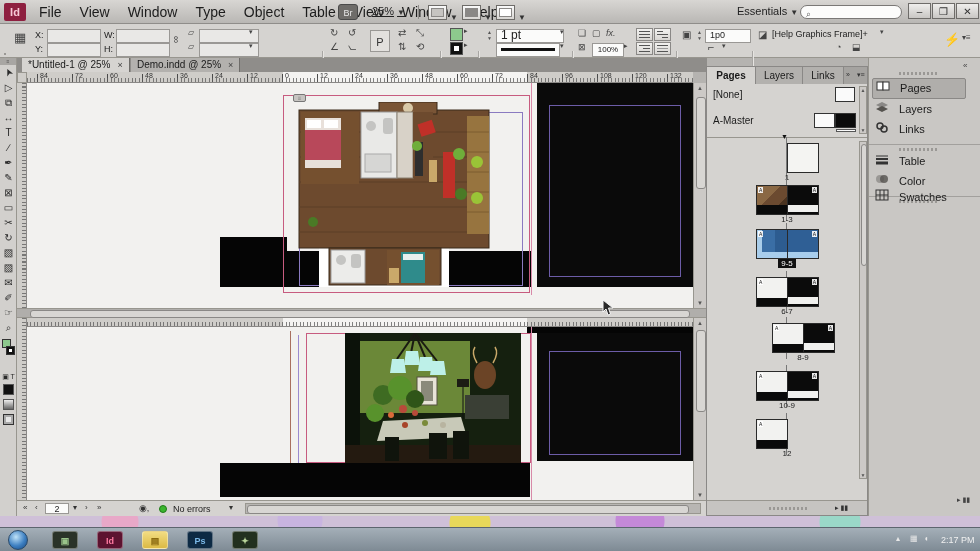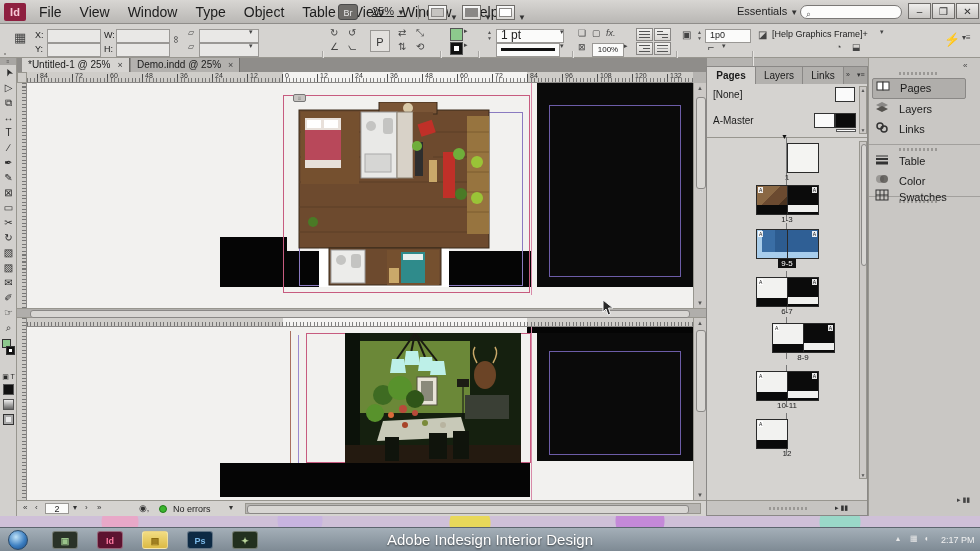--- a/index.html
+++ b/index.html
@@ -547,21 +547,21 @@
           <div class="plabel" style="top: 30px;">8-9</div>
         </div>
         <div class="spine" style="top: 298px; height: 42px;"></div>
         <div style="position: absolute; left: 0px; top: 304px; width: 160px; height: 42px;">
           <div class="pthumb Lp k-white">
             <span class="mA" style="left: 1px;">A</span>
           </div>
           <div class="pthumb Rp k-black">
             <span class="mA" style="right: 1px;">A</span>
           </div>
-          <div class="plabel" style="top: 30px;">10-11</div>
+          <div class="plabel" style="top: 30px;">10-9</div>
         </div>
         <div class="spine" style="top: 346px; height: 42px;"></div>
         <div style="position: absolute; left: 0px; top: 352px; width: 160px; height: 42px;">
           <div class="pthumb Lp k-white">
             <span class="mA" style="left: 1px;">A</span>
           </div>
           <div class="plabel" style="top: 30px;">12</div>
         </div>
       </div>
     <div class="abs scroll" style="left:152px;top:74px;width:8px;height:338px;border:1px solid #98968f;">
@@ -637,15 +637,14 @@
     <div class="abs tico" style="left:52px;background:#2a3328;color:#9ac48a;">▣</div>
     <div class="abs tico" style="left:97px;background:#5c1330;color:#ff7aa2;">Id</div>
     <div class="abs tico" style="left:142px;background:linear-gradient(#f2dc82,#dcba44);color:#8a6a10;">▤</div>
     <div class="abs tico" style="left:187px;background:#0d2a44;color:#7ab8e8;">Ps</div>
     <div class="abs tico" style="left:232px;background:#22301f;color:#b8d49a;">✦</div>
     <div class="abs" style="left:896px;top:6px;font-size:8px;color:#e8e8e8;">▴</div>
     <div class="abs" style="left:910px;top:6px;font-size:8px;color:#e8e8e8;">▦</div>
     <div class="abs" style="left:924px;top:6px;font-size:8px;color:#e8e8e8;">◖</div>
     <div class="abs clock" style="left:941px;top:7px;">2:17 PM</div>
   </div>
-  <div class="abs caption">Adobe Indesign Interior Design</div>
 
 </div>
 
 </body></html>

